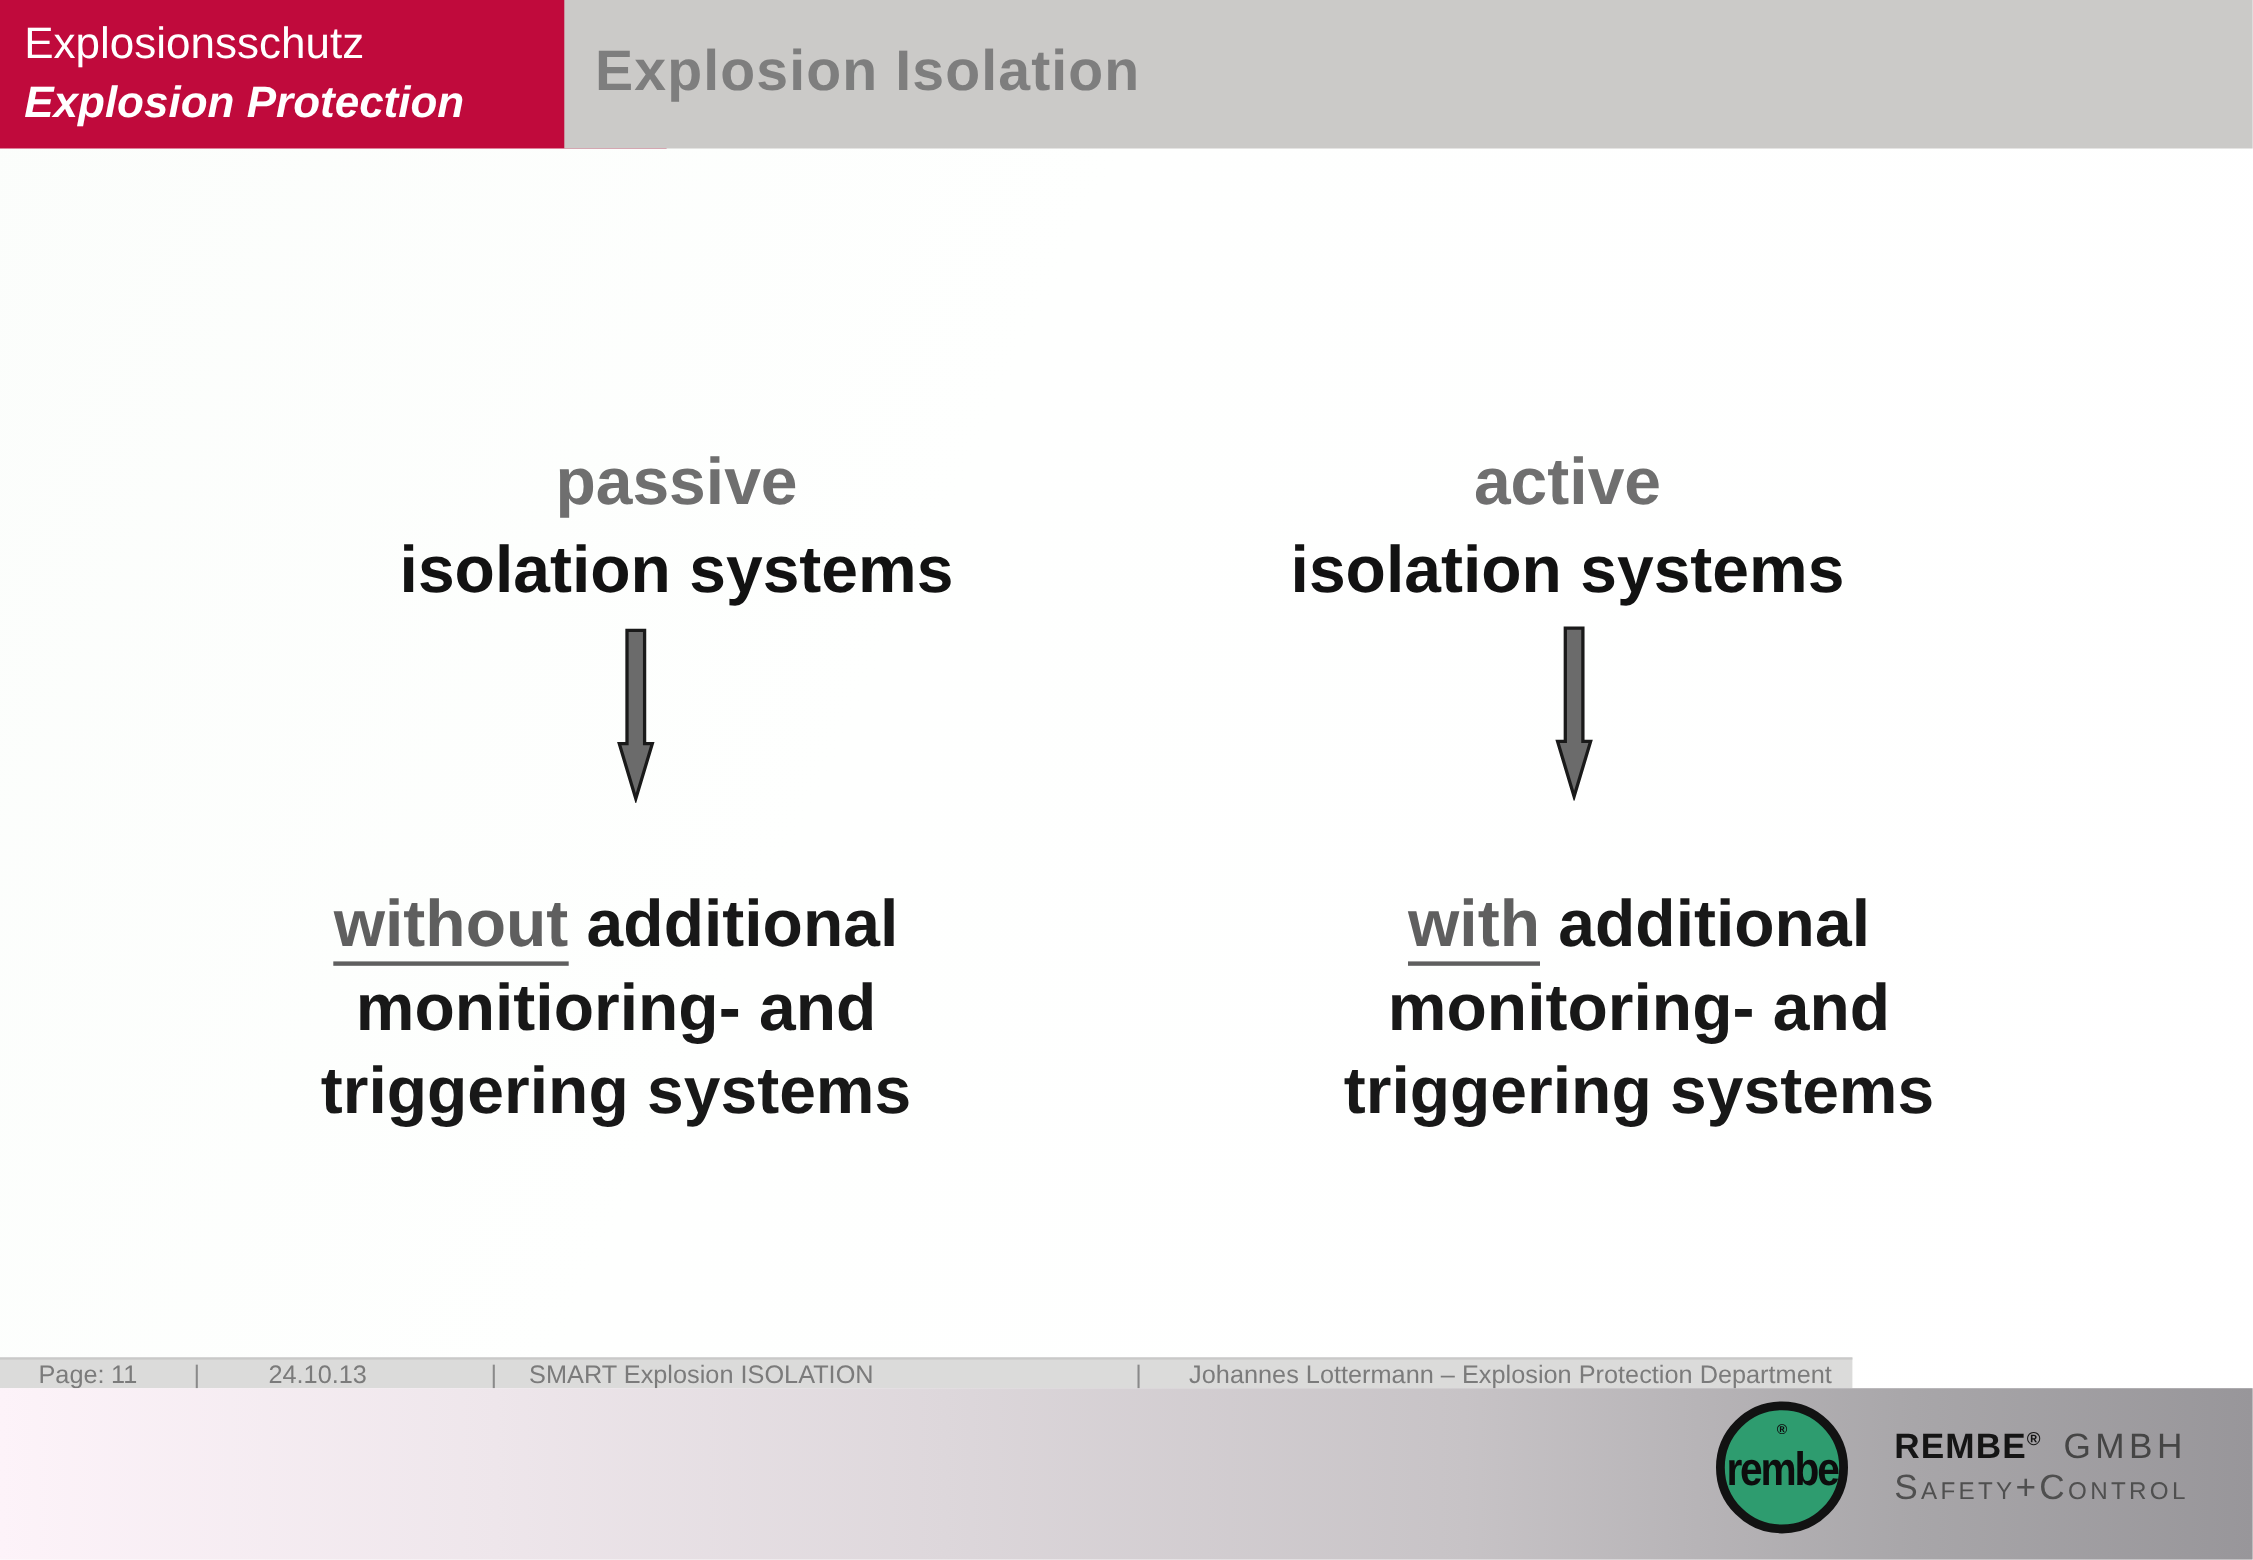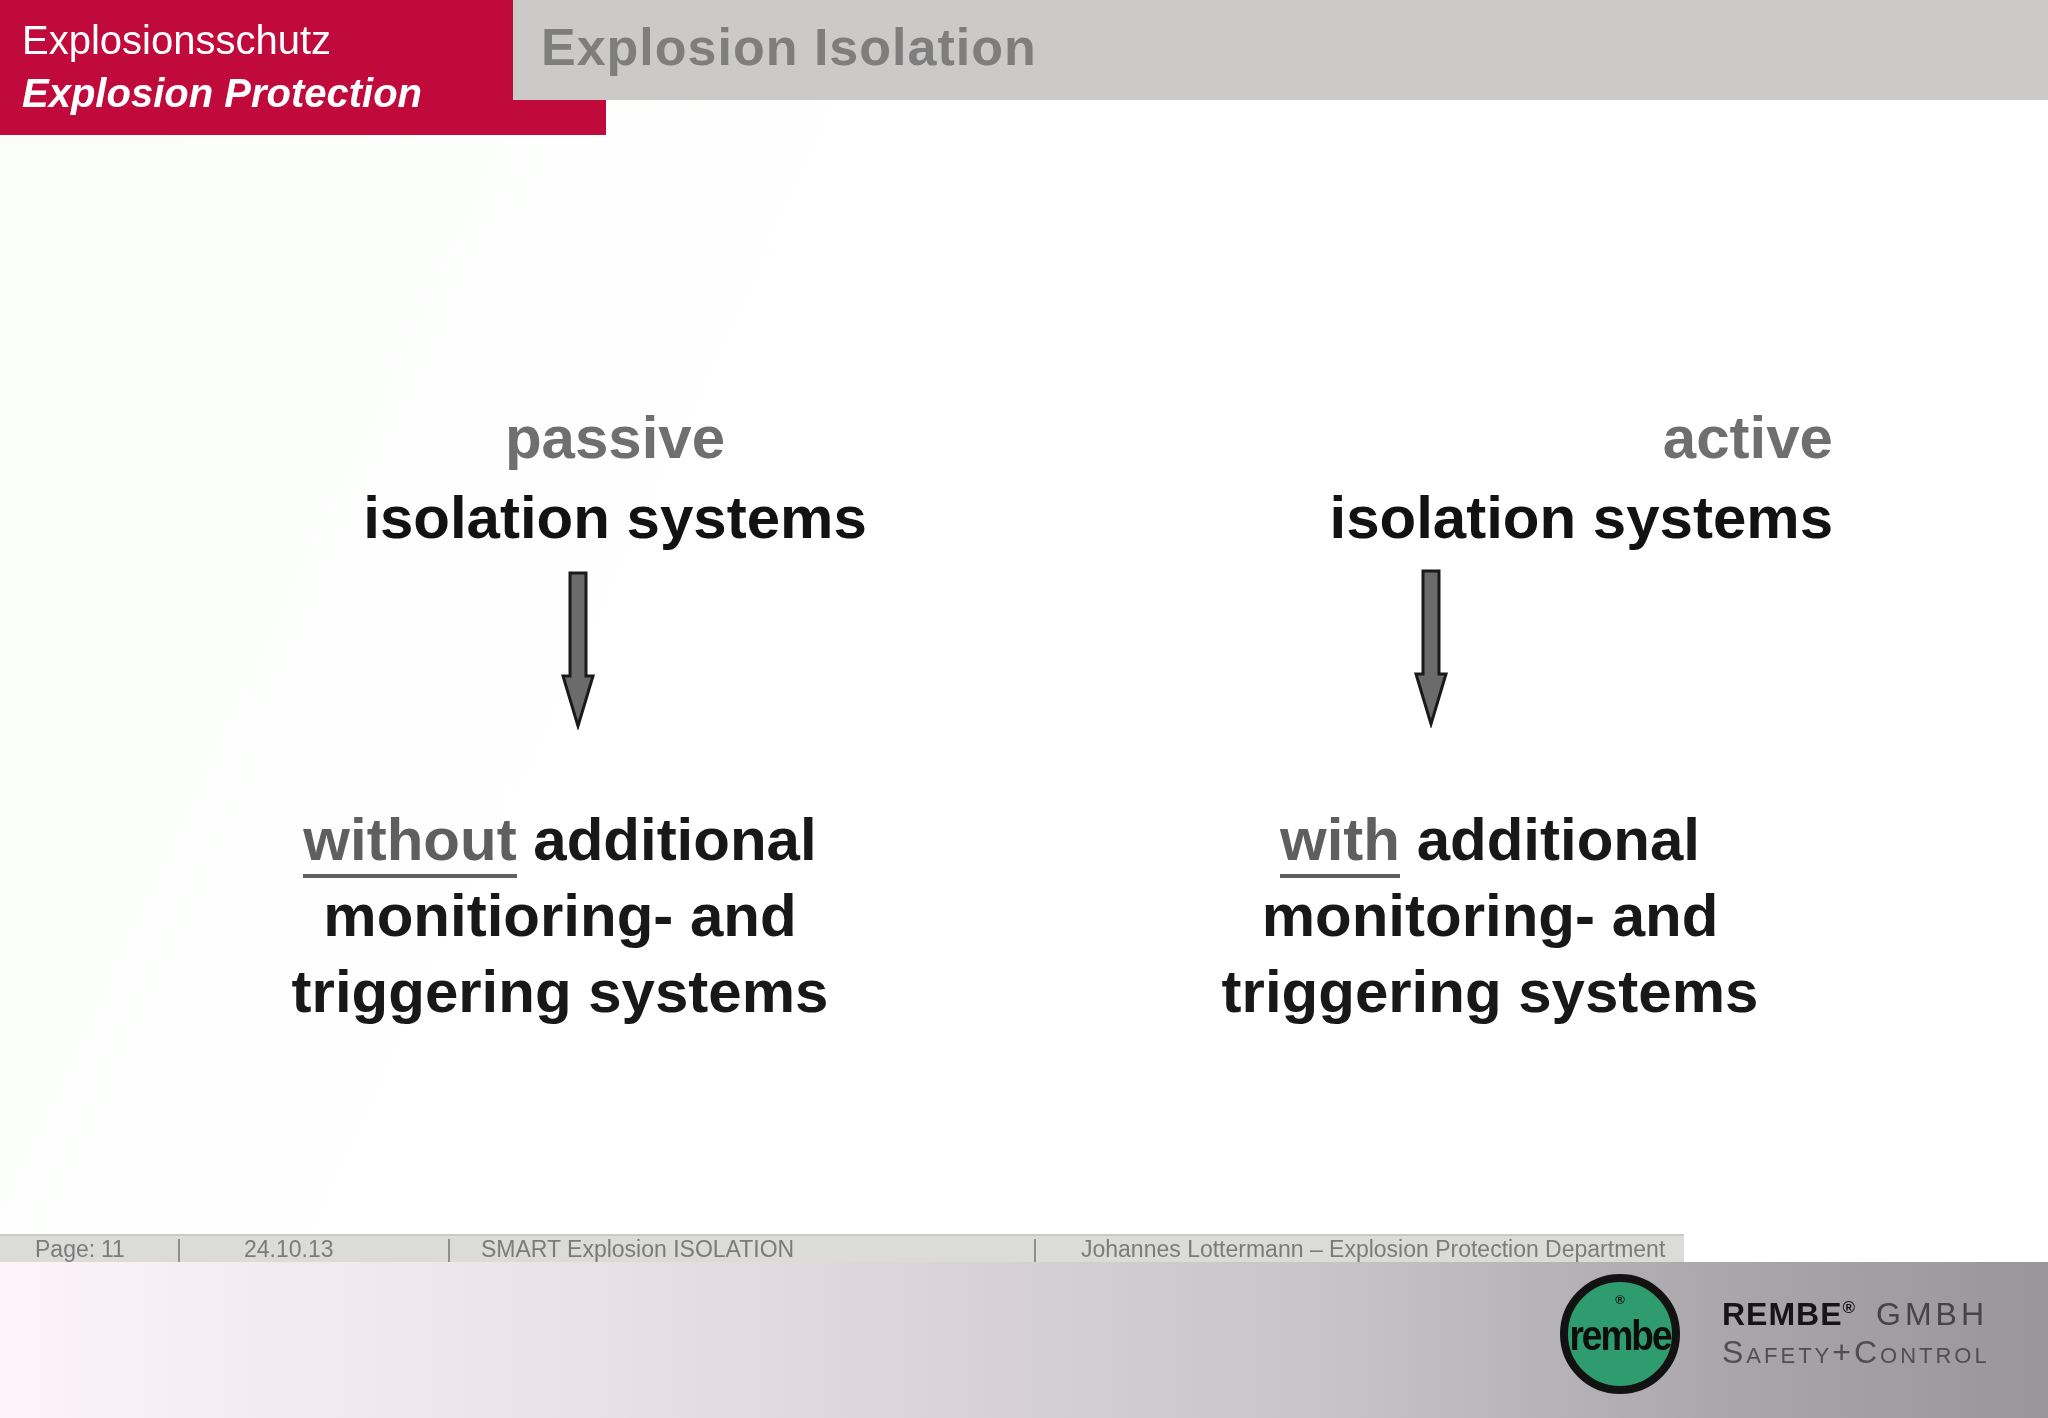--- a/index.html
+++ b/index.html
@@ -12,32 +12,32 @@
 
   
   .header-badge{
     position:absolute;left:0;top:0;width:606px;height:135px;
     background:#C00A3C;color:#ffffff;box-sizing:border-box;
     padding:14px 0 0 22px;
   }
   .badge-line1{display:block;font-size:40px;line-height:53px;font-weight:400;}
   .badge-line2{display:block;font-size:40px;line-height:53px;font-style:italic;font-weight:700;}
   .header-bar{
-    position:absolute;left:513px;top:0;right:0;height:100px;
+    position:absolute;left:513px;top:0;right:0;height:135px;
     background:#CBCAC8;display:flex;align-items:center;box-sizing:border-box;padding-left:28px;
   }
   .slide-title{font-size:52px;font-weight:700;color:#7E7E7E;letter-spacing:1px;margin-top:-6px;}
 
   
   .col-header{position:absolute;top:398px;width:700px;text-align:center;
     font-size:60px;font-weight:700;line-height:80px;color:#121212;}
   .col-header .muted-label{color:#6f6f6f;display:block;}
   .col-header .dark-label{display:block;}
   .col-header.left{left:265px;}
-  .col-header.right{left:1133px;text-align:right;}
+  .col-header.right{left:1075px;}
 
   .down-arrow{position:absolute;width:40px;height:160px;}
   .down-arrow.left{left:558px;top:570px;}
   .down-arrow.right{left:1411px;top:568px;}
 
   .col-body{position:absolute;top:802px;width:720px;text-align:center;
     font-size:60px;line-height:76px;color:#181818;font-weight:700;}
   .col-body.left{left:200px;}
   .col-body.right{left:1130px;}
   .em-underline{

